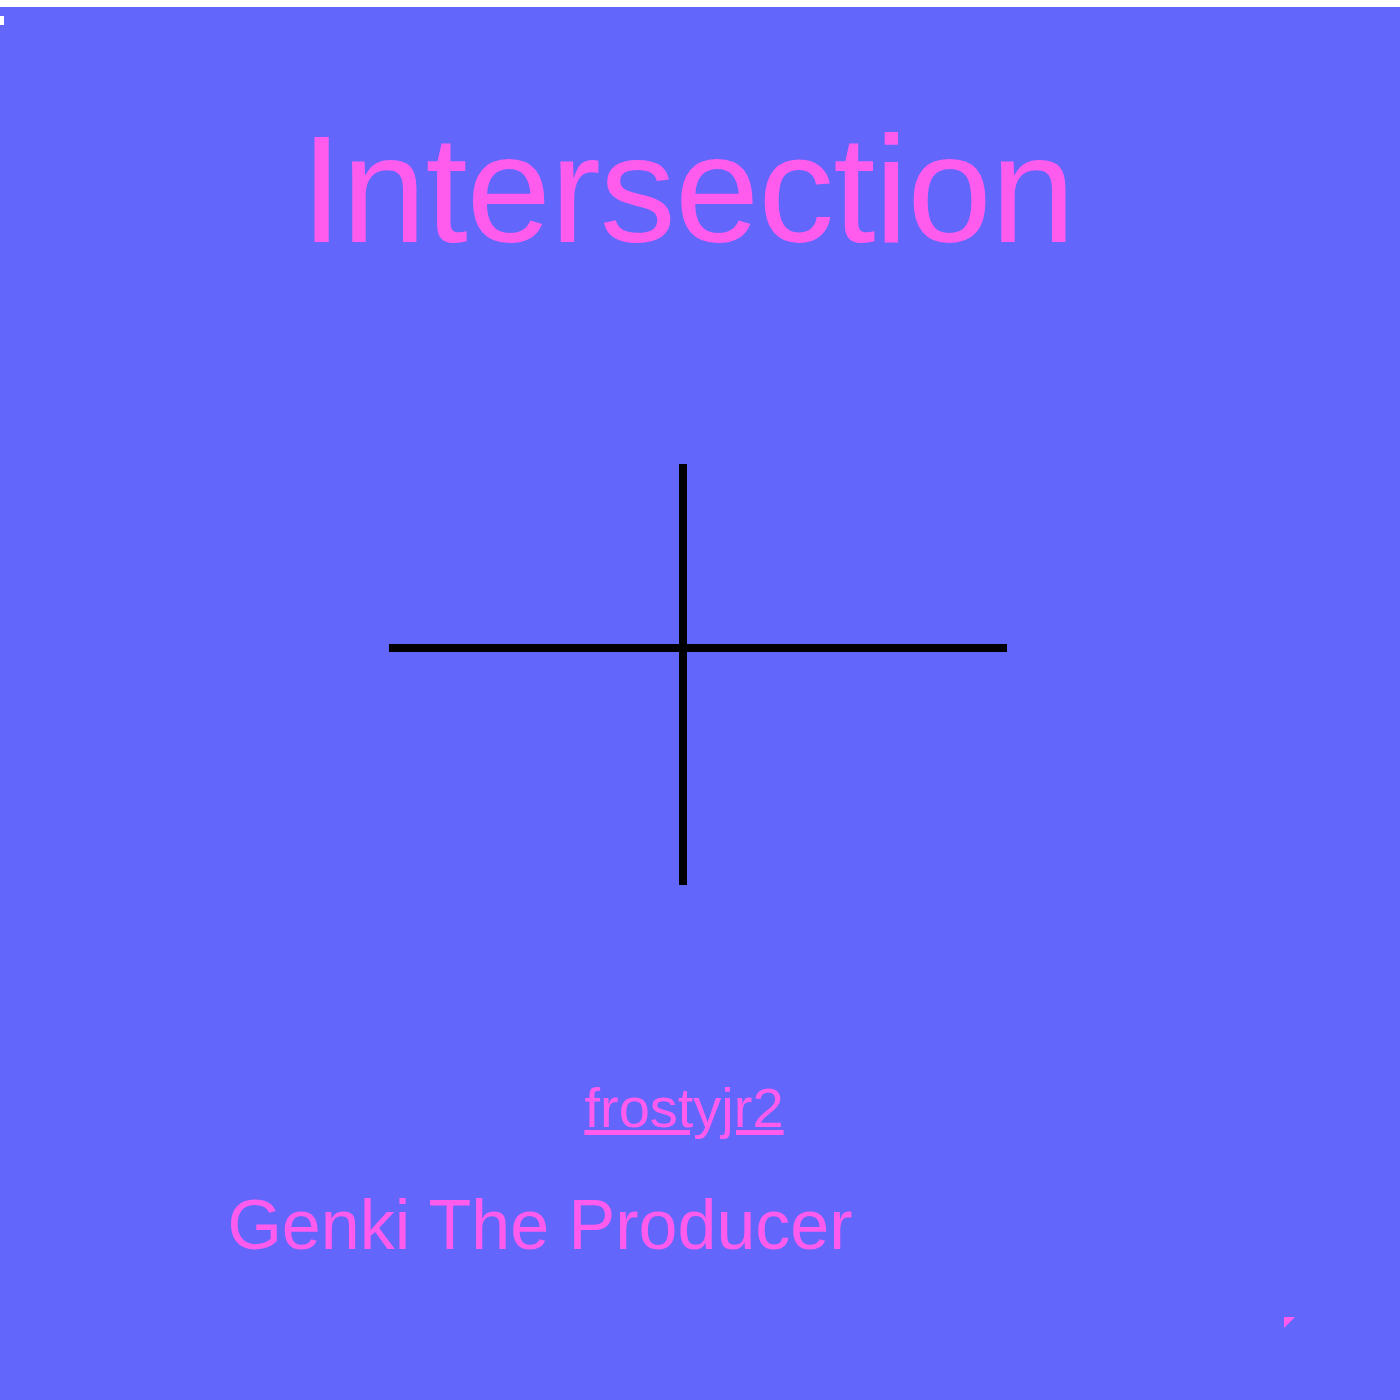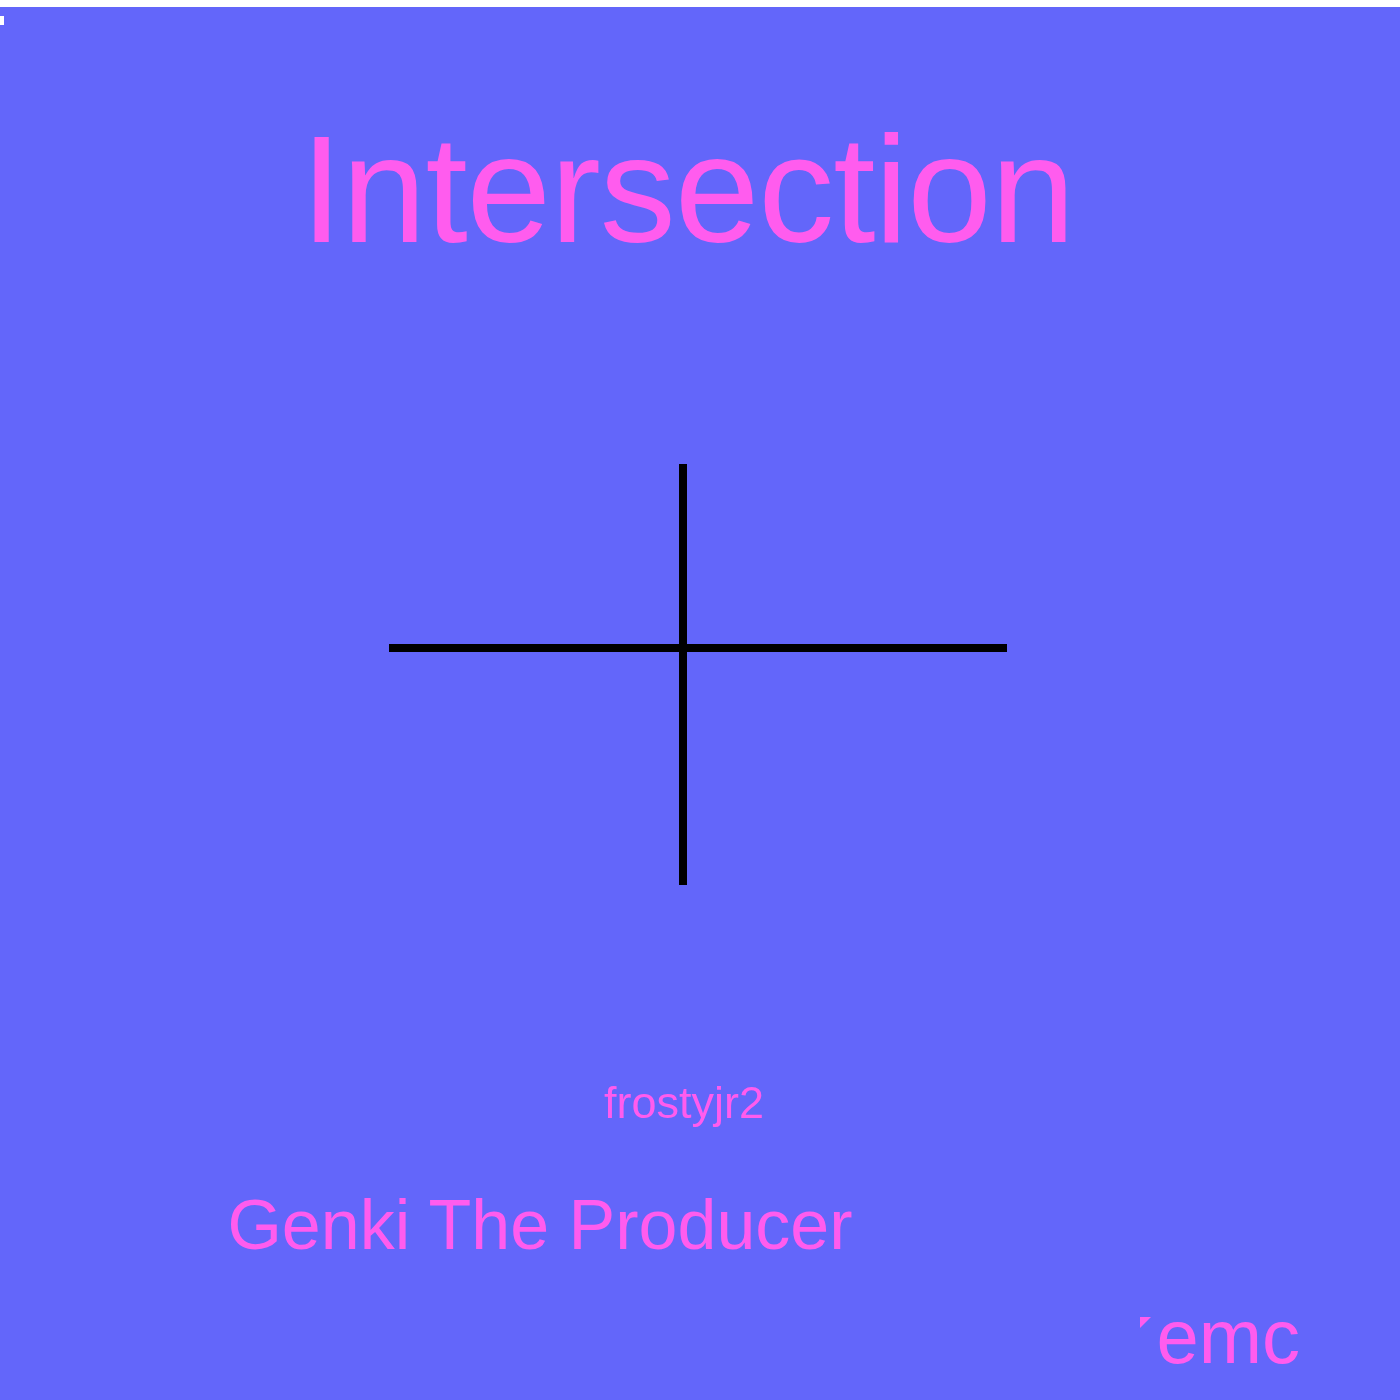--- a/index.html
+++ b/index.html
@@ -86,25 +86,26 @@
   }
 
   
   #artist {
     position: absolute;
     left: 0;
     top: 1080px;
     width: 1400px;
     text-align: center;
     color: #ff5cee;
-    font-size: 45px;
+    font-size: 56px;
     line-height: 1.0;
     white-space: nowrap;
     padding-right: 32px;
     box-sizing: border-box;
+    text-decoration: underline;
   }
   #producer {
     position: absolute;
     left: 0;
     top: 1190px;
     width: 1160px;
     text-align: center;
     color: #ff5cee;
     font-size: 70px;
     line-height: 1.0;
@@ -153,16 +154,15 @@
     <div id="line-horizontal"></div>
     <div id="line-vertical"></div>
   </div>
 
   <div id="artist">frostyjr2</div>
 
   <div id="producer">Genki The Producer</div>
 
   <div id="label-mark">
     <span id="label-glyph"></span>
-    <span id="label-text">emc</span>
   </div>
 
 </div>
 
 </body></html>

